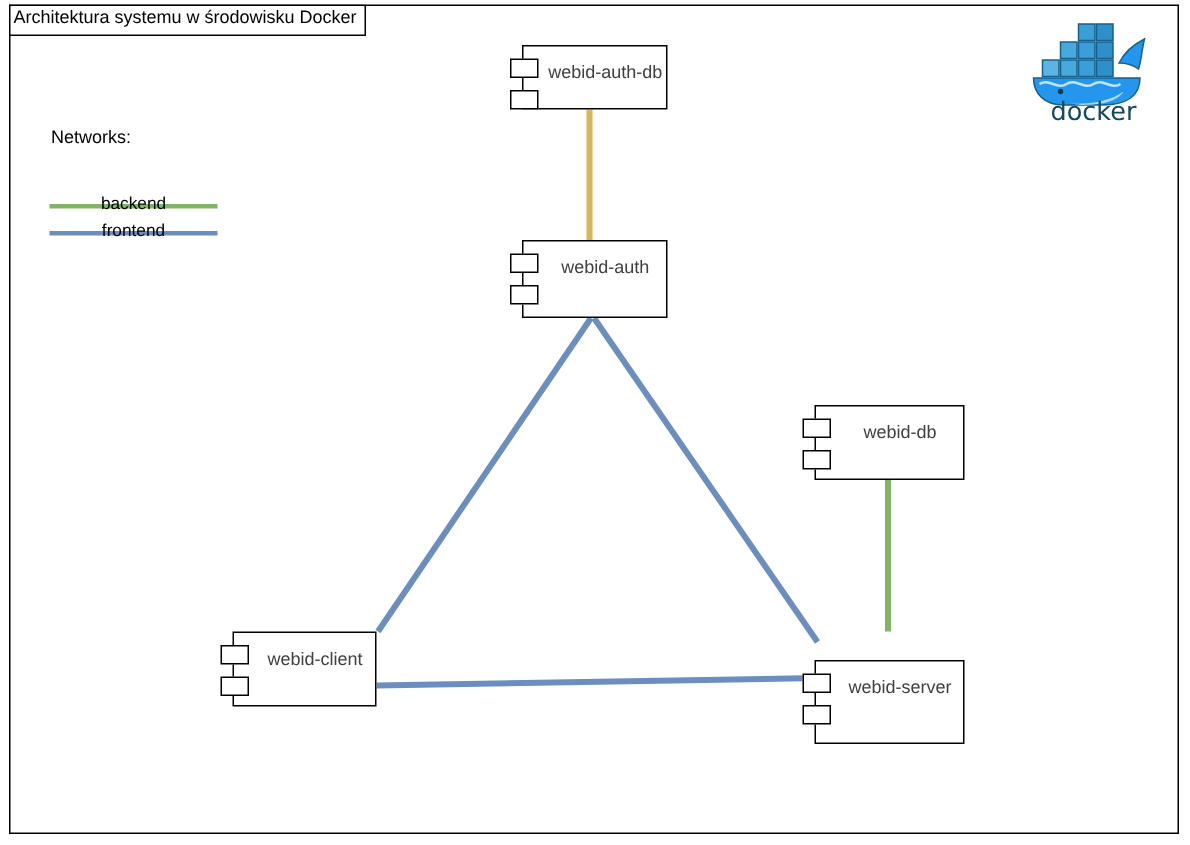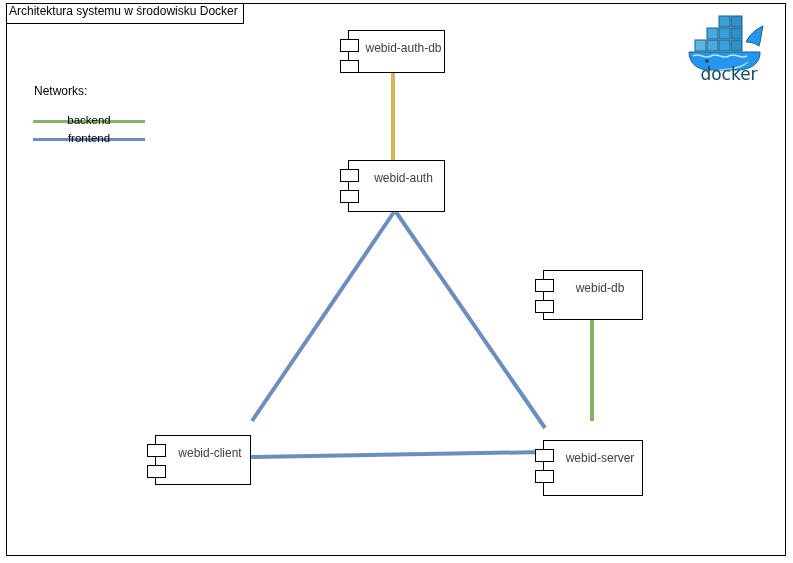--- a/index.html
+++ b/index.html
@@ -64,21 +64,21 @@
   
   .legend {
     position: absolute;
     left: 33px;
     top: 84px;
     z-index: 4;
   }
   .legend-title {
     font-size: 12px;
     color: #000000;
-    margin-bottom: 14px;
+    margin-bottom: 30px;
     padding-left: 1px;
   }
   .legend-row {
     position: relative;
     width: 112px;
     height: 18px;
     display: flex;
     align-items: center;
     justify-content: center;
   }
@@ -190,21 +190,21 @@
     <span class="port p2"></span>
     <span class="cname">webid-auth</span>
   </div>
 
   <div class="component" style="left: 543px; top: 270px; width: 100px; height: 50px;">
     <span class="port p1"></span>
     <span class="port p2"></span>
     <span class="cname">webid-db</span>
   </div>
 
-  <div class="component" style="left: 155px; top: 435px; width: 96px; height: 50px; text-decoration: underline;">
+  <div class="component" style="left: 155px; top: 421px; width: 96px; height: 50px; text-decoration: underline;">
     <span class="port p1"></span>
     <span class="port p2"></span>
     <span class="cname">webid-client</span>
   </div>
 
   <div class="component" style="left: 543px; top: 440px; width: 100px; height: 56px;">
     <span class="port p1"></span>
     <span class="port p2"></span>
     <span class="cname">webid-server</span>
   </div>

